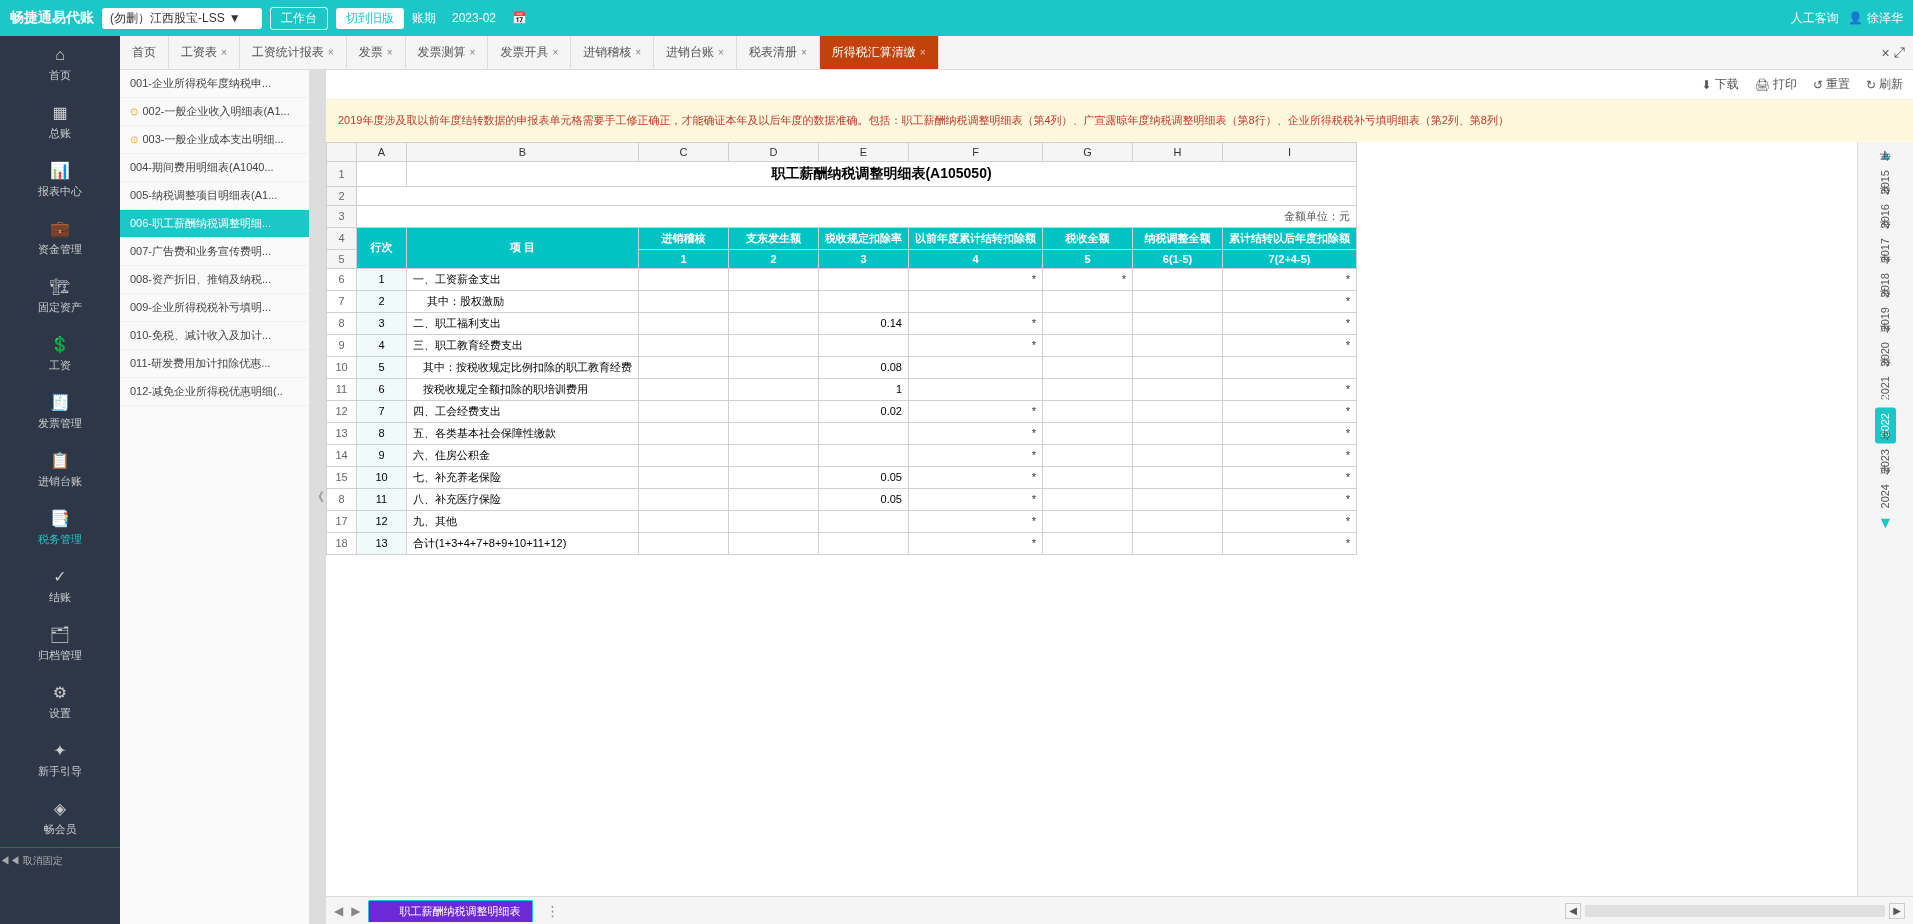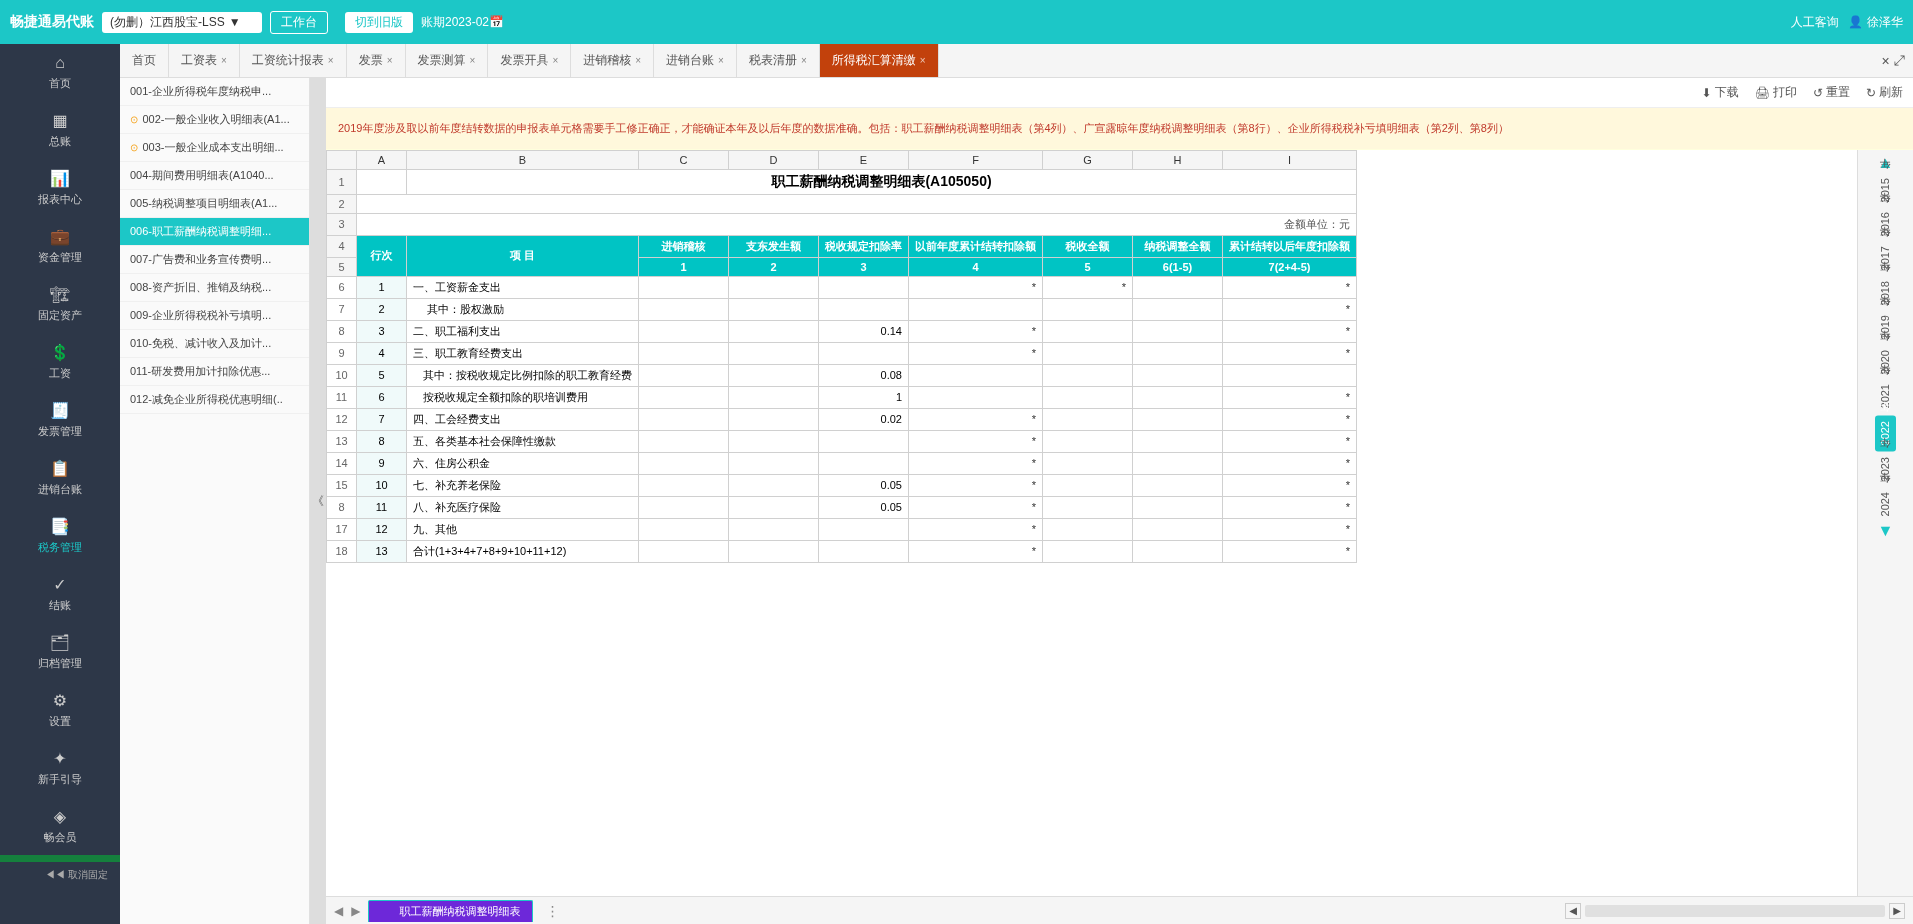--- a/index.html
+++ b/index.html
@@ -1,25 +1,25 @@
 <!DOCTYPE html>
 <html><head>
   <meta charset="utf-8">
   <style>
     * { box-sizing: border-box; margin: 0; padding: 0; }
     body { font-family: 'Microsoft YaHei', Arial, sans-serif; font-size: 12px; background: #f0f2f5; display: flex; flex-direction: column; height: 924px; overflow: hidden; }
 
     
-    .top-bar { height: 44px; background: #1cc7c7; display: flex; align-items: center; padding: 0 10px; justify-content: space-between; flex-shrink: 0; }
+    .top-bar { height: 36px; background: #1cc7c7; display: flex; align-items: center; padding: 0 10px; justify-content: space-between; flex-shrink: 0; }
     .top-bar-left { display: flex; align-items: center; gap: 8px; }
     .app-logo { color: white; font-size: 14px; font-weight: bold; white-space: nowrap; }
     .company-selector { background: white; border-radius: 3px; padding: 2px 8px; font-size: 12px; color: #333; display: flex; align-items: center; gap: 4px; cursor: pointer; min-width: 160px; }
     .btn-workbench { background: #1cc7c7; border: 1px solid white; color: white; border-radius: 3px; padding: 2px 10px; cursor: pointer; font-size: 12px; }
-    .btn-switch { background: white; color: #1cc7c7; border: none; border-radius: 3px; padding: 2px 10px; cursor: pointer; font-size: 12px; margin-left: 9px; }
-    .period-info { color: white; font-size: 12px; display: flex; align-items: center; gap: 0; }
+    .btn-switch { background: white; color: #1cc7c7; border: none; border-radius: 3px; padding: 2px 10px; cursor: pointer; font-size: 12px; }
+    .period-info { color: white; font-size: 12px; display: flex; align-items: center; gap: 16px; }
     .top-bar-right { display: flex; align-items: center; gap: 10px; color: white; font-size: 12px; }
 
     
     .main-layout { display: flex; flex: 1; overflow: hidden; }
 
     
     .sidebar { width: 120px; background: #2d3748; display: flex; flex-direction: column; flex-shrink: 0; overflow-y: auto; }
     .sidebar-item { display: flex; flex-direction: column; align-items: center; padding: 10px 5px; color: #ccc; cursor: pointer; font-size: 11px; gap: 4px; }
     .sidebar-item.active { color: #1cc7c7; }
     .sidebar-item .icon { font-size: 16px; }
@@ -161,21 +161,21 @@
       <span>设置</span>
     </div>
     <div class="sidebar-item">
       <span class="icon">✦</span>
       <span>新手引导</span>
     </div>
     <div class="sidebar-item">
       <span class="icon">◈</span>
       <span>畅会员</span>
     </div>
-    <div style="padding:6px 12px; border-top:7px solid #15803d; color:#aaa; font-size:10px; text-align:right; cursor:pointer;">◀◀ 取消固定</div>
+    <div style="padding:6px 0; border-top:1px solid #15803d; color:#aaa; font-size:10px; text-align:left; cursor:pointer;">◀◀ 取消固定</div>
   </div>
 
   <div class="content-area">
 
     <div class="tab-bar">
       <div class="tab-item">
           <span>首页</span>
         </div>
       <div class="tab-item">
           <span>工资表</span> 

